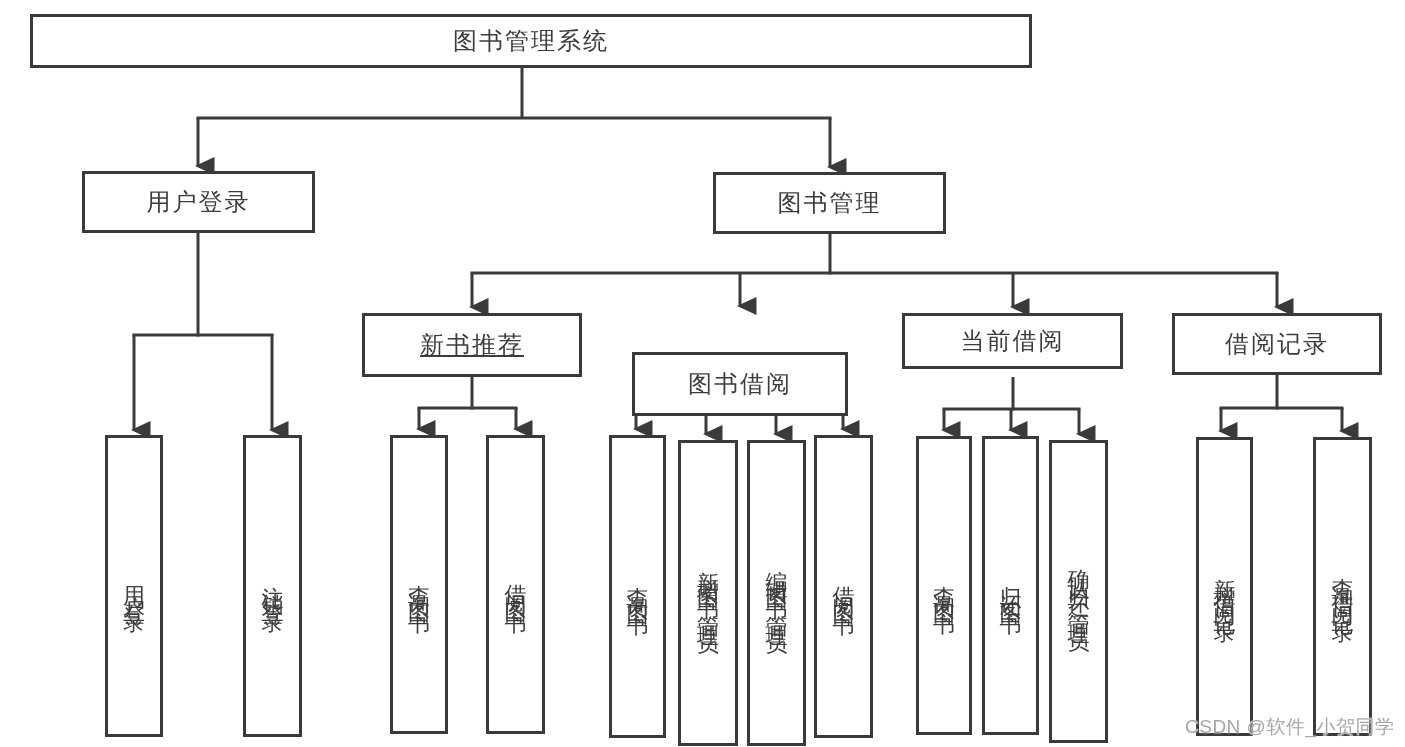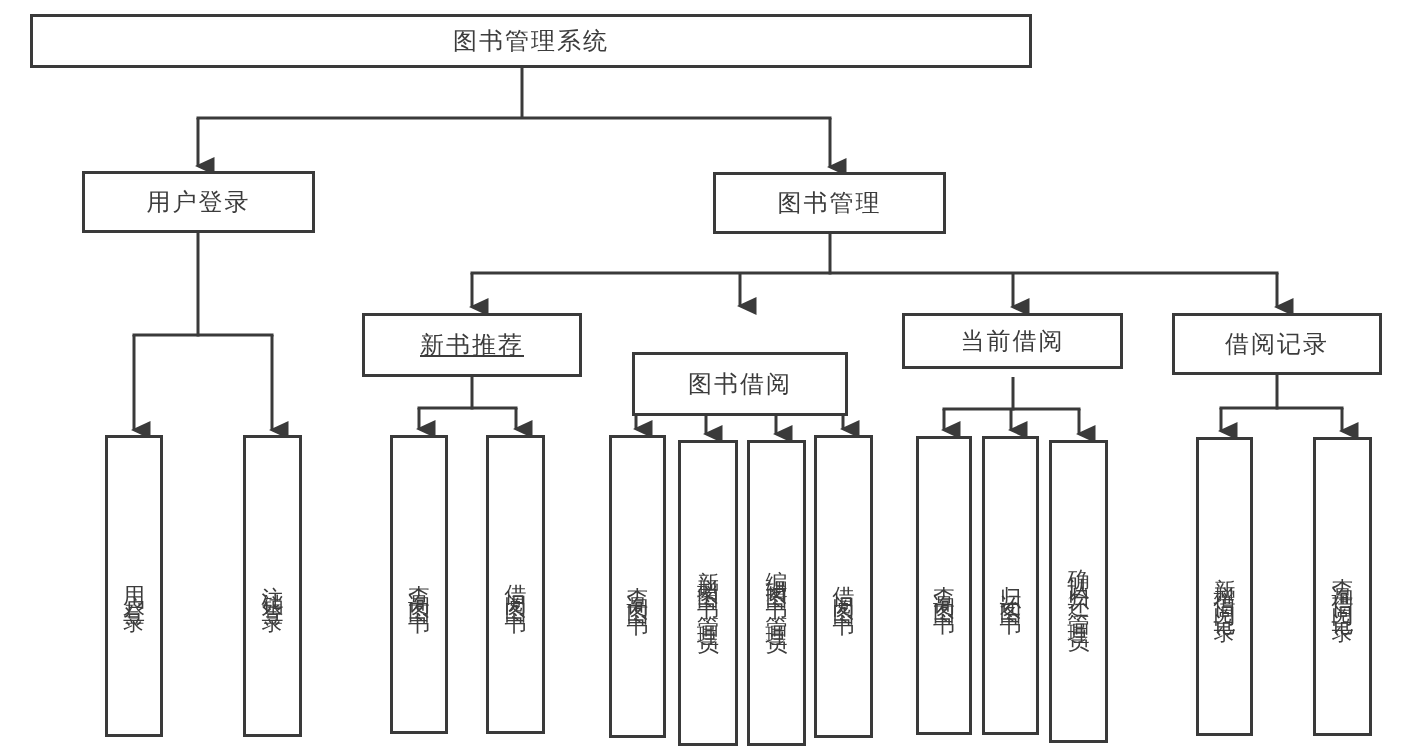--- a/index.html
+++ b/index.html
@@ -102,14 +102,15 @@
   <div class="node v" style="left:747px; top:440px; width:59px; height:306px;">编辑图书（管理员）</div>
   <div class="node v" style="left:814px; top:435px; width:59px; height:303px;">借阅图书</div>
 
   <div class="node v" style="left:916px; top:436px; width:56px; height:299px;">查询图书</div>
   <div class="node v" style="left:982px; top:436px; width:57px; height:299px;">归还图书</div>
   <div class="node v" style="left:1049px; top:440px; width:59px; height:303px;">确认归还（管理员）</div>
 
   <div class="node v" style="left:1196px; top:437px; width:57px; height:299px;">新增借阅记录</div>
   <div class="node v" style="left:1313px; top:437px; width:59px; height:299px;">查询借阅记录</div>
 
+  <div class="watermark">CSDN @软件_小贺同学</div>
 
 </div>
 
 </body></html>

